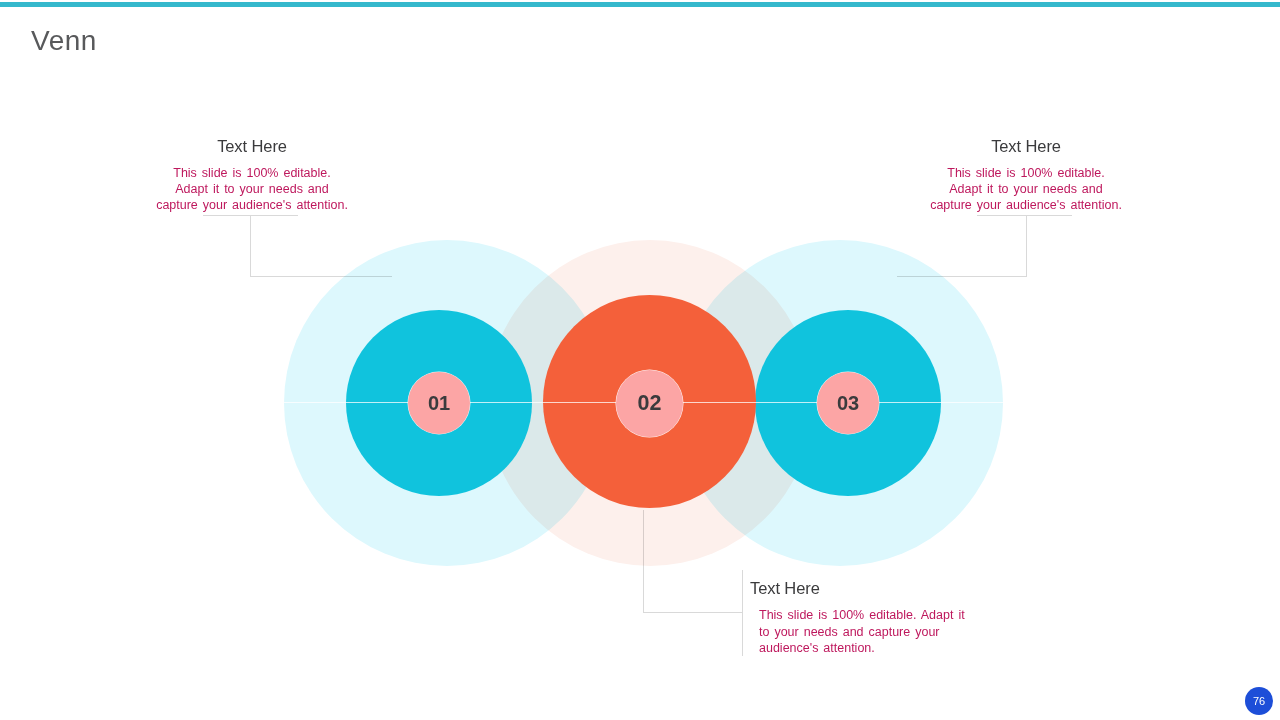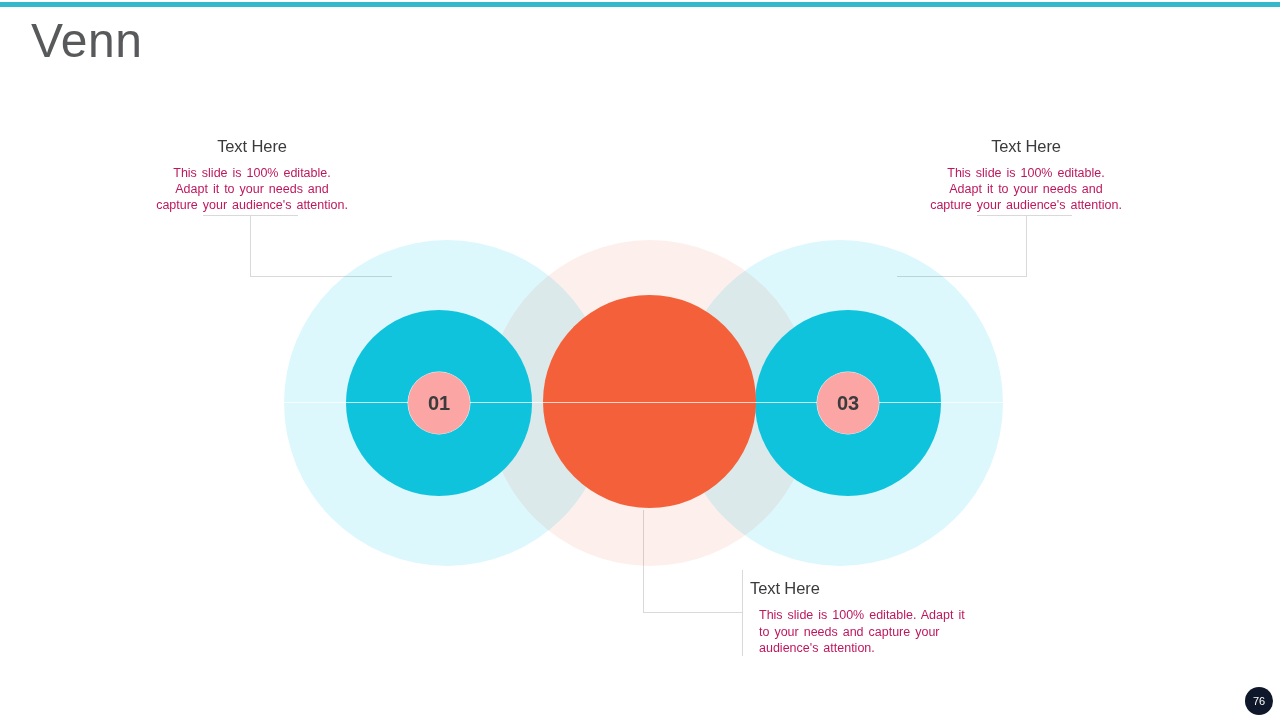--- a/index.html
+++ b/index.html
@@ -23,21 +23,21 @@
     width: 1280px;
     height: 5px;
     background: #35b8cc;
   }
 
   
   #page-title {
     position: absolute;
     left: 31px;
     top: 18px;
-    font-size: 48px;
+    font-size: 28px;
     font-weight: 400;
     color: #58595b;
     letter-spacing: 0.5px;
     line-height: 45px;
     white-space: nowrap;
   }
 
   
   .conn {
     position: absolute;
@@ -125,21 +125,21 @@
   #badge-two   { left: 616px; top: 370px; width: 67px; height: 67px; font-size: 21.5px; }
 
   
   #page-number {
     position: absolute;
     left: 1245px;
     top: 687px;
     width: 28px;
     height: 28px;
     border-radius: 50%;
-    background: #0f172a;
+    background: #1d4ed8;
     color: #ffffff;
     font-size: 11px;
     display: flex;
     align-items: center;
     justify-content: center;
   }
 </style>
 </head>
 <body>
 
@@ -165,20 +165,21 @@
   <div class="halo" id="halo-center"></div>
   <div class="halo" id="halo-right"></div>
 
   <div class="disc" id="disc-one"></div>
   <div class="disc" id="disc-three"></div>
   <div class="disc" id="disc-two"></div>
 
   <div id="center-rule"></div>
 
   <div class="badge" id="badge-one">01</div>
+  <div class="badge" id="badge-two">02</div>
   <div class="badge" id="badge-three">03</div>
 </div>
 
 <div class="callout center" id="callout-left">
   <p class="callout-title">Text Here</p>
   <p class="callout-body">This slide is 100% editable. Adapt it to your needs and capture your audience's attention.</p>
 </div>
 
 <div class="callout center" id="callout-right">
   <p class="callout-title">Text Here</p>

